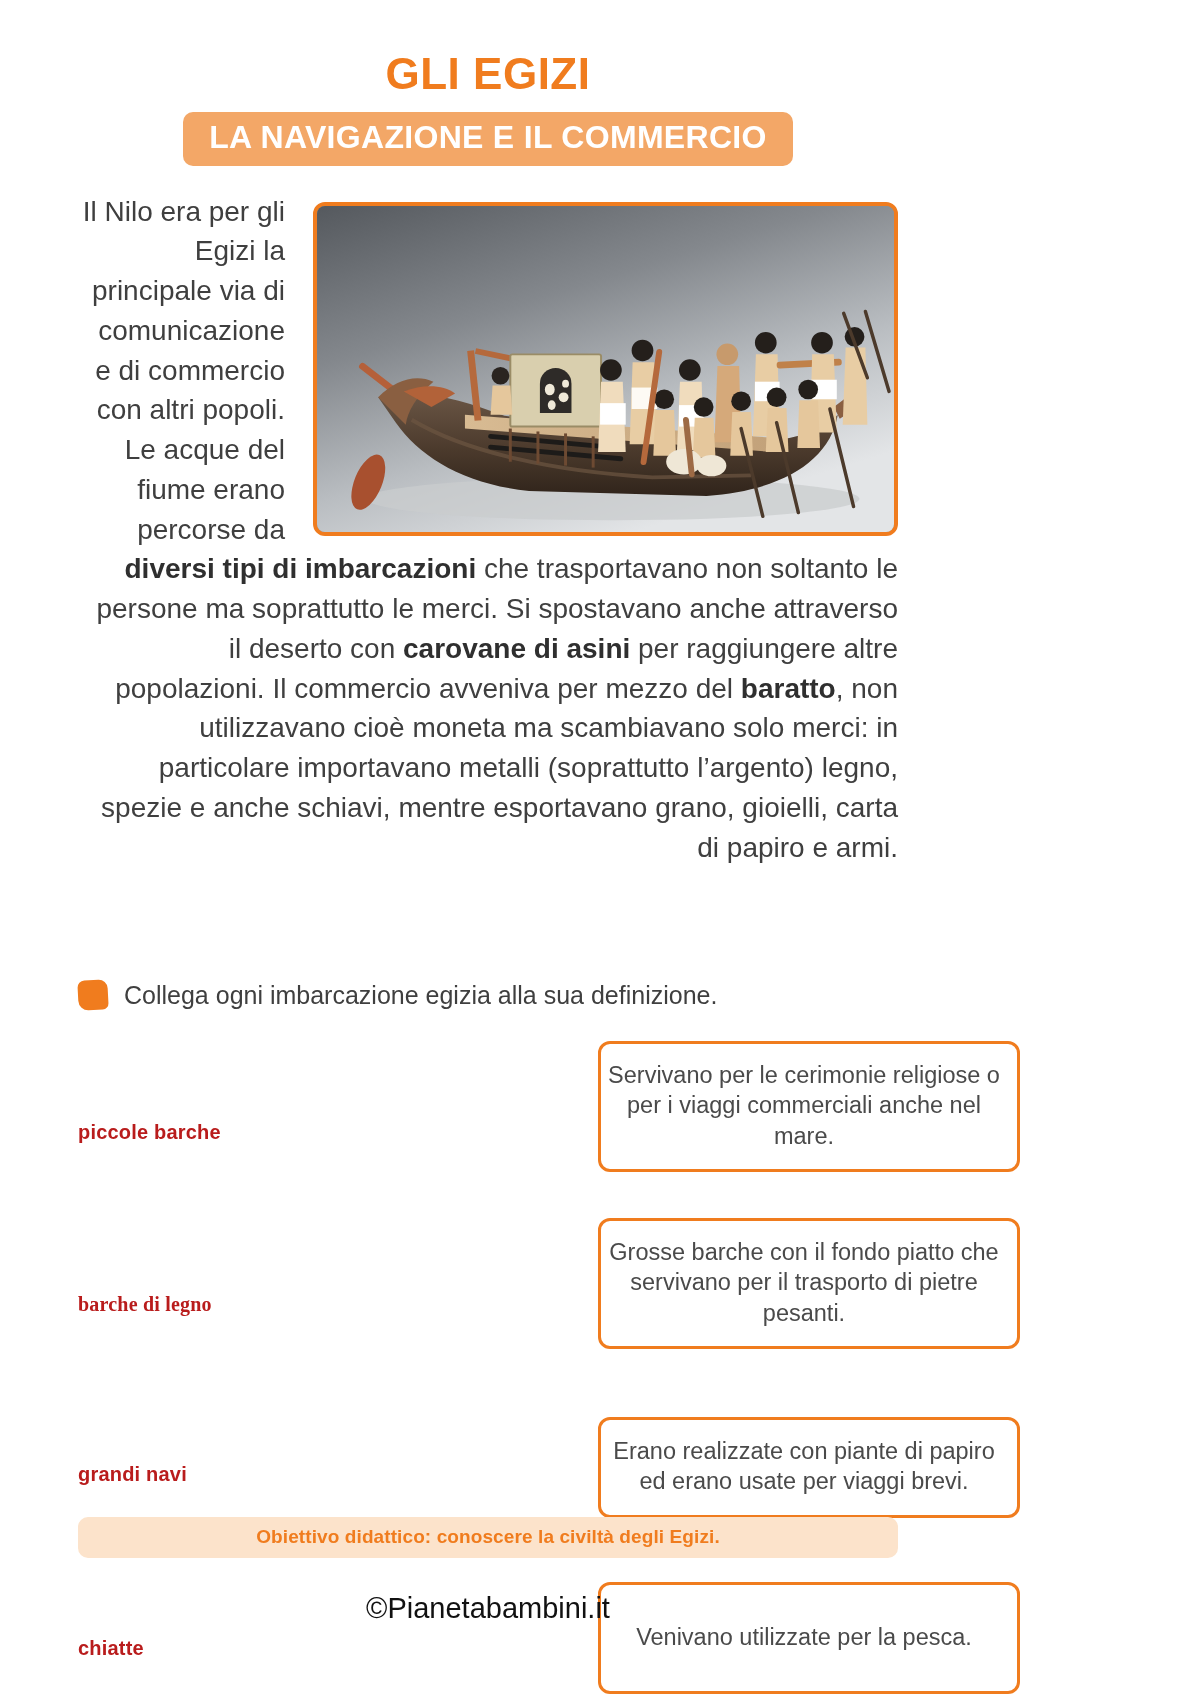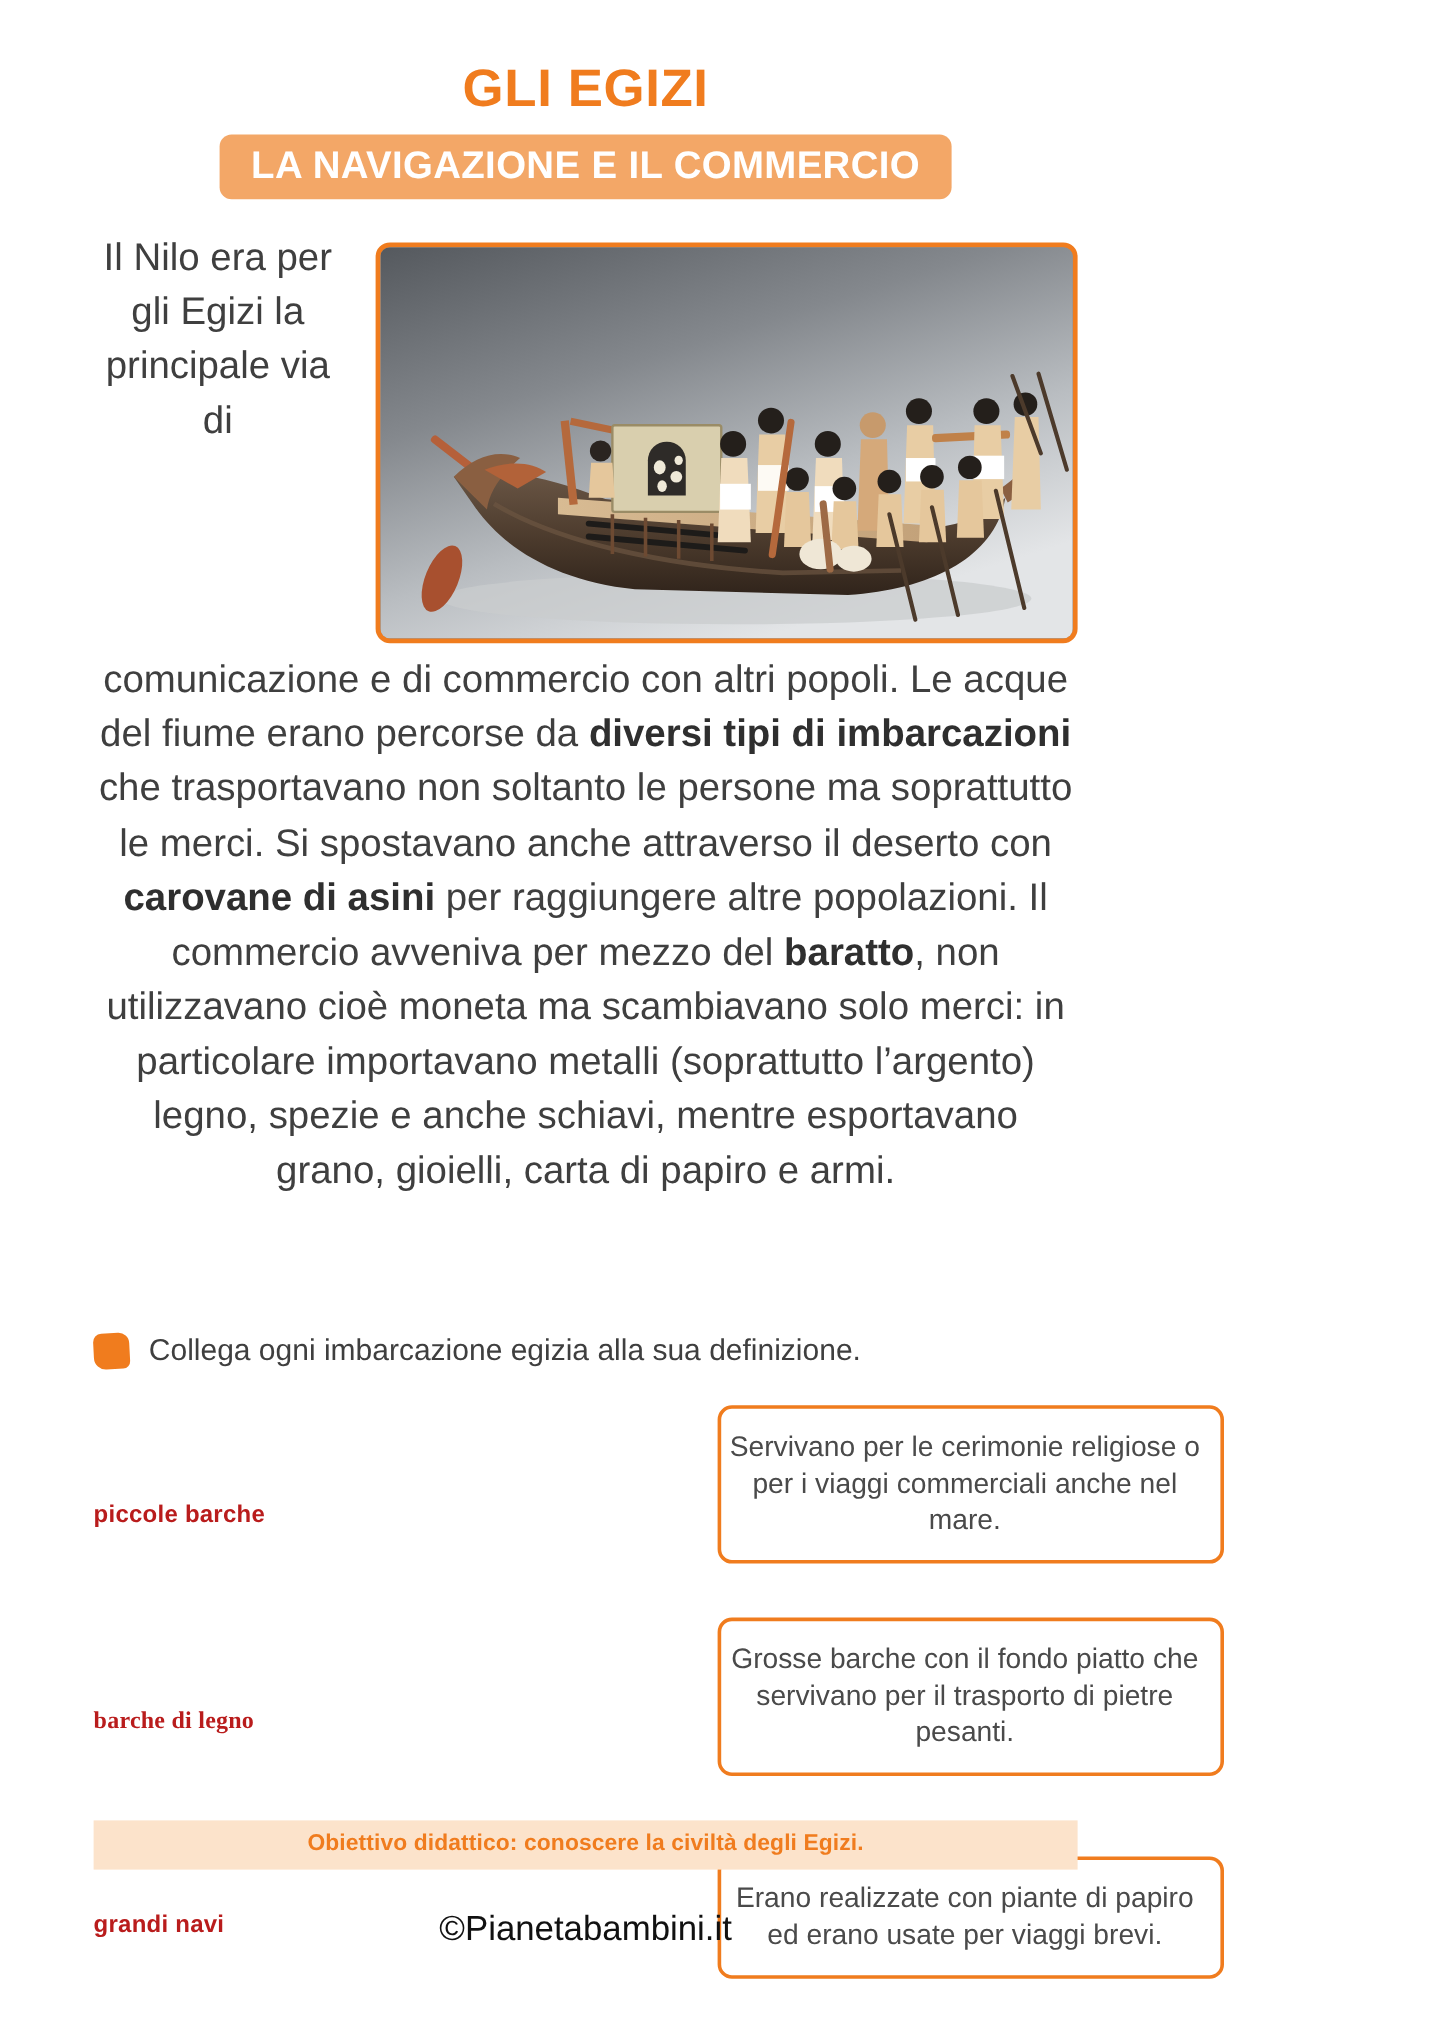--- a/index.html
+++ b/index.html
@@ -48,24 +48,24 @@
     font-weight: bold;
     letter-spacing: 0.3px;
     padding: 8px 26px 10px 26px;
     border-radius: 10px;
     line-height: 1.1;
   }
 
   
   .body-text {
     margin-top: 26px;
-    font-size: 32px;
+    font-size: 28px;
     line-height: 1.42;
     color: #3f3f3f;
-    text-align: center;
+    text-align: right;
   }
   .body-text b { font-weight: bold; color: #2f2f2f; }
 
   .figure {
     float: right;
     width: 585px;
     height: 334px;
     margin: 10px 0 8px 28px;
     border: 4px solid #f07c1e;
     border-radius: 12px;
@@ -152,20 +152,21 @@
     bottom: 72px;
   }
   .objective {
     background: #fce3cb;
     color: #f07c1e;
     text-align: center;
     font-size: 19px;
     font-weight: bold;
     padding: 9px 0 10px 0;
     letter-spacing: 0.1px;
+    border-radius: 10px;
   }
   .credit {
     text-align: center;
     margin-top: 34px;
     font-size: 29px;
     color: #111111;
     font-family: Liberation Sans, sans-serif;
   }
 </style>
 </head>

